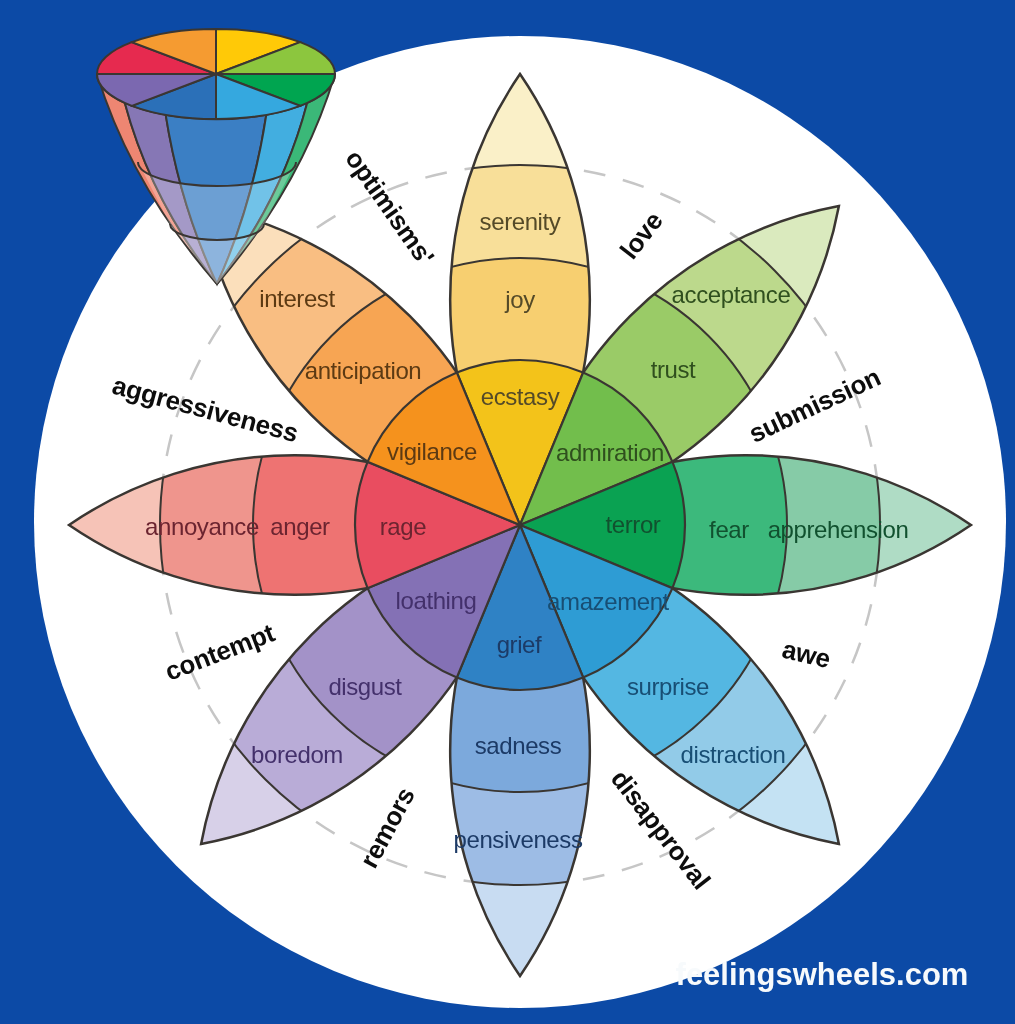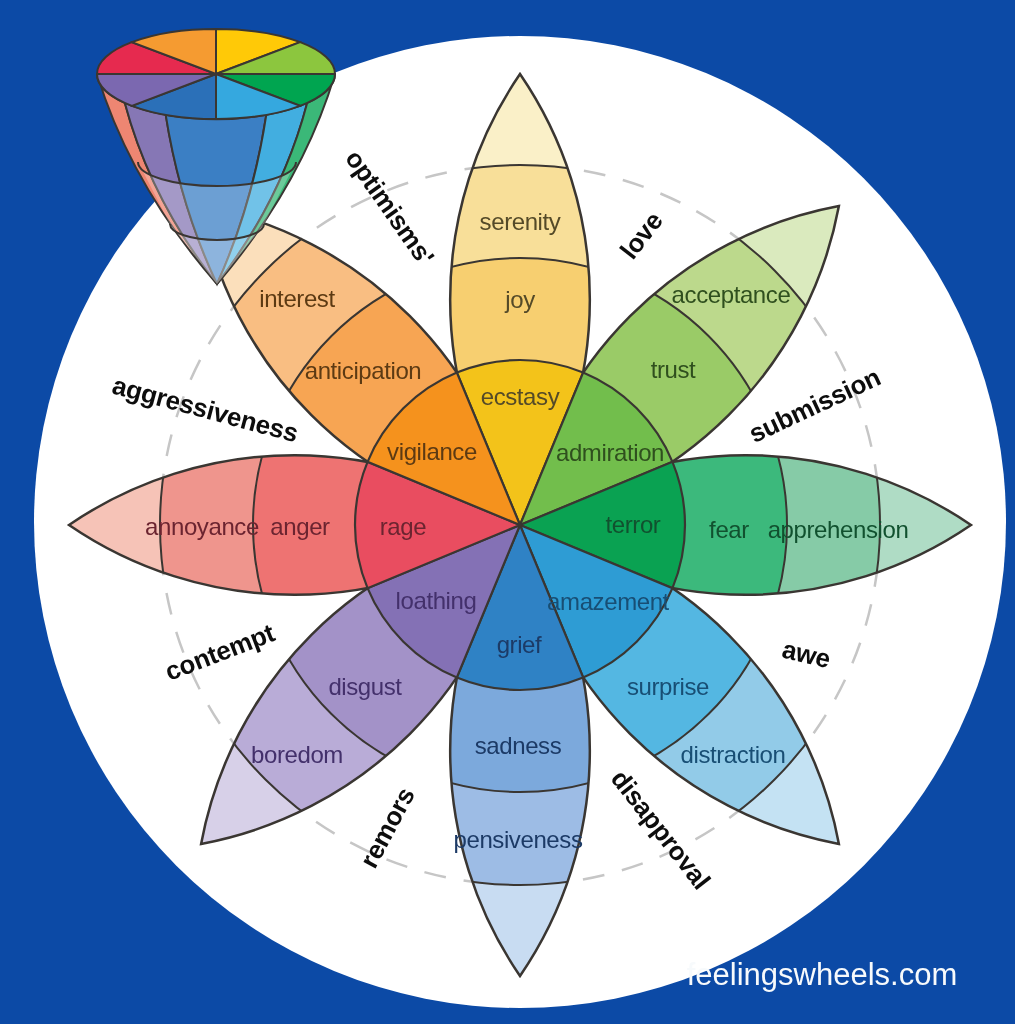--- a/index.html
+++ b/index.html
@@ -22,21 +22,21 @@
     font-weight:bold;
     fill:#0d0d0d;
     letter-spacing:-0.3px;
   }
   .footer{
     position:absolute;
     left:822px;top:975px;
     transform:translate(-50%,-50%);
     color:#F7FAFC;
     font-size:31px;
-    font-weight:normal;
+    font-weight:bold;
     white-space:nowrap;
   }
 </style>
 </head>
 <body>
 
 <div class="stage">
   <svg id="wheel" viewBox="0 0 1015 1024" xmlns="http://www.w3.org/2000/svg">
       <circle cx="520" cy="522" r="486" fill="#FFFFFF"></circle>
       <circle cx="520" cy="525" r="360" fill="none" stroke="#C6C6C6" stroke-width="2.5" stroke-dasharray="22 18"></circle>

